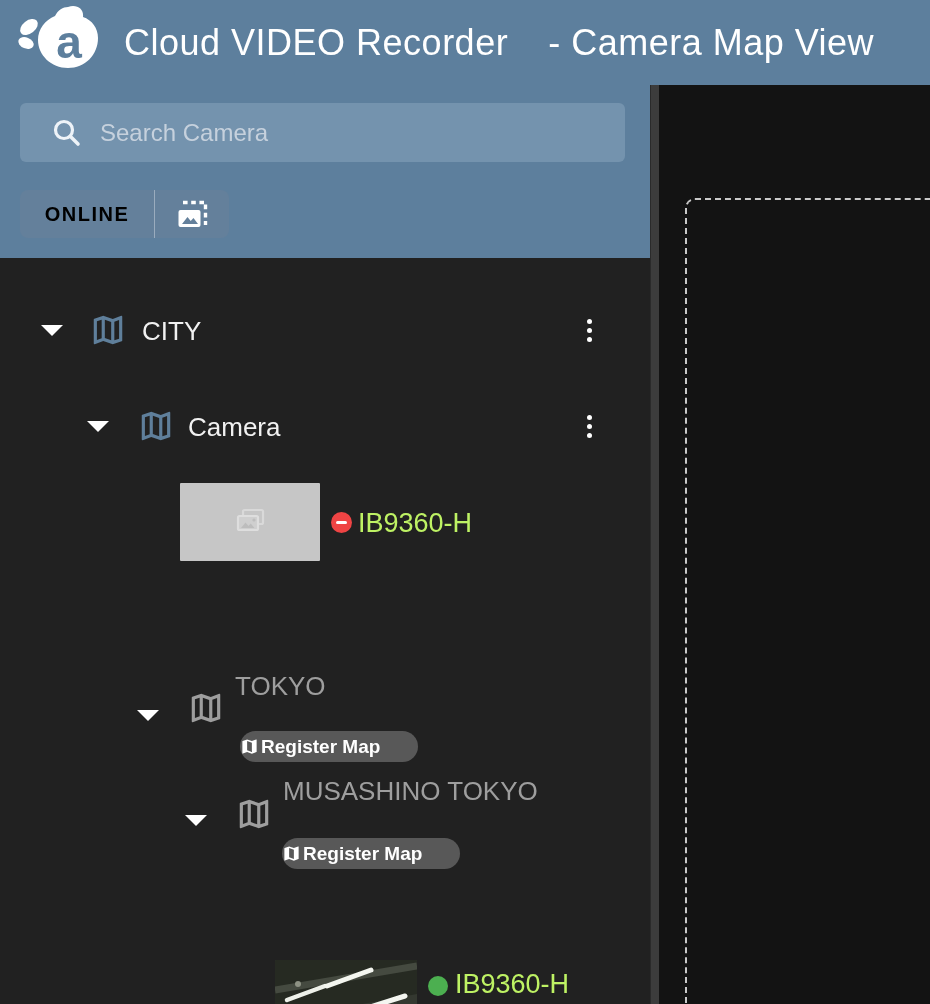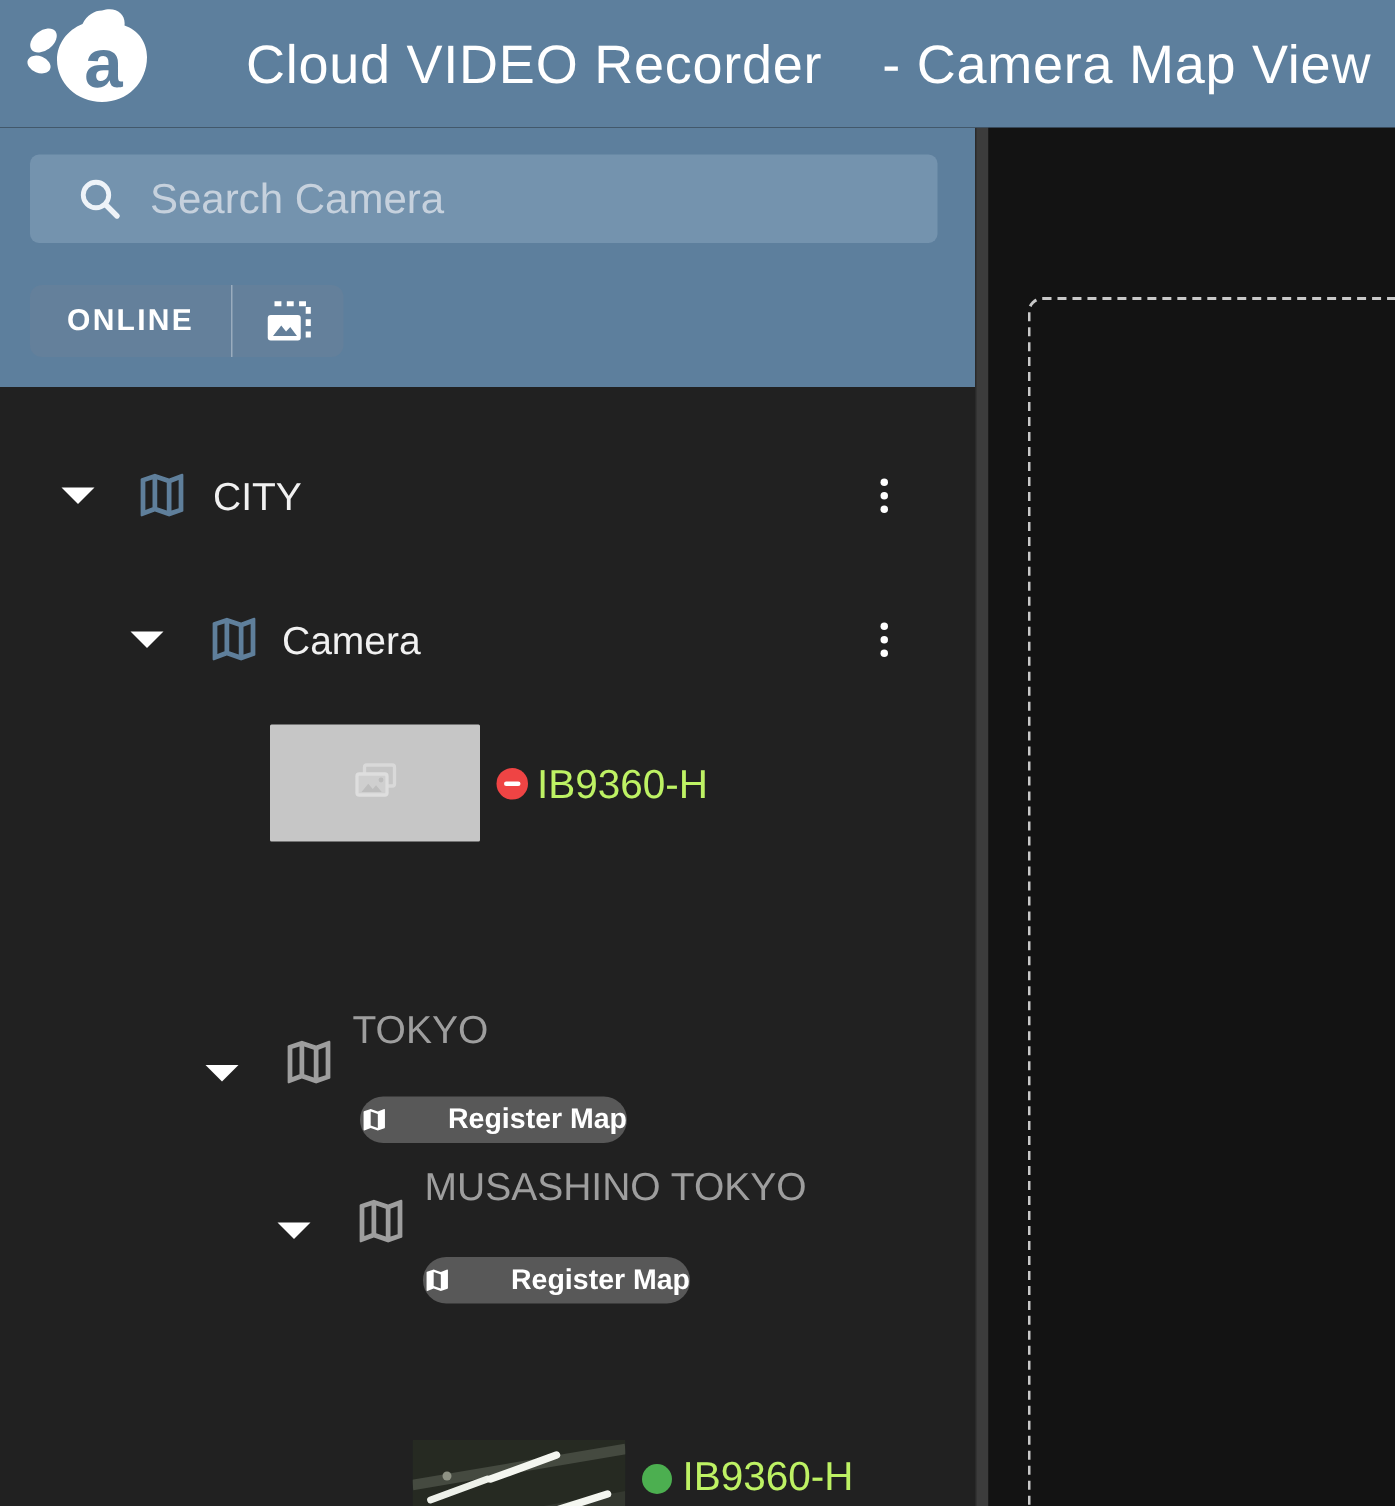--- a/index.html
+++ b/index.html
@@ -4,40 +4,40 @@
 <style>
   * { margin:0; padding:0; box-sizing:border-box; }
   html,body { width:930px; height:1004px; overflow:hidden; background:#131313;
               font-family:"Liberation Sans", sans-serif; }
   .page { position:relative; width:930px; height:1004px; }
 
   
   .header { position:absolute; left:0; top:0; width:930px; height:85px;
             background:#5d7f9d; display:flex; align-items:center; z-index:5; }
   .logo { position:absolute; left:16px; top:5px; width:90px; height:74px; }
-  .titles { position:absolute; left:124px; top:0; height:85px; display:flex; align-items:center;margin-left:40px; }
+  .titles { position:absolute; left:124px; top:0; height:85px; display:flex; align-items:center; }
   .app-title { color:#fff; font-size:36px; letter-spacing:.5px; }
   .app-subtitle { color:#fff; font-size:36px; margin-left:40px; letter-spacing:.5px; }
 
   
   .sidebar { position:absolute; left:0; top:85px; width:650px; height:919px;
              background:#212121; overflow:hidden; }
   .sidebar-top { position:absolute; left:0; top:0; width:650px; height:173px; background:#5d7f9d; }
   .search-box { position:absolute; left:20px; top:18px; width:605px; height:59px;
                 background:#7493ae; border-radius:6px; display:flex; align-items:center; }
   .search-box svg { margin-left:30px; flex:0 0 auto; }
   .search-input { flex:1; height:100%; background:transparent; border:none; outline:none;
-                  font-size:28px; color:#fff; padding-left:16px;
+                  font-size:24px; color:#fff; padding-left:16px;
                   font-family:"Liberation Sans", sans-serif; }
   .search-input::placeholder { color:#c6d1dd; }
 
   .filter-group { position:absolute; left:20px; top:105px; height:48px; display:flex;
                   background:#64809b; border-radius:8px; overflow:hidden; }
   .filter-online { width:135px; display:flex; align-items:center; justify-content:center;
-                   color:#ffffff; font-size:20px; font-weight:700; letter-spacing:1.5px;
+                   color:#000000; font-size:20px; font-weight:700; letter-spacing:1.5px;
                    border-right:1px solid rgba(255,255,255,.35); cursor:pointer; }
   .filter-image { width:74px; display:flex; align-items:center; justify-content:center; cursor:pointer; }
 
   
   .tree { position:absolute; left:0; top:173px; width:650px; height:746px; }
   .row { position:absolute; left:0; width:650px; }
   .caret { position:absolute; width:0; height:0;
            border-left:11px solid transparent; border-right:11px solid transparent;
            border-top:11px solid #fff; cursor:pointer; }
   .map-ic { position:absolute; width:38px; height:38px; }
@@ -53,21 +53,21 @@
   .badge { position:absolute; border-radius:50%; }
   .badge.offline { width:21px; height:21px; background:#ef4444; }
   .badge.offline::after { content:""; position:absolute; left:5px; top:9px; width:11px; height:3px;
                           border-radius:2px; background:#fff; }
   .badge.online { width:20px; height:20px; background:#4caf50; }
 
   .cam-name { position:absolute; font-size:27px; color:#bef264; white-space:nowrap; overflow:hidden; }
 
   .register-btn { position:absolute; height:31px; width:178px; background:#585858;
                   border:none; border-radius:16px; color:#fff; font-size:19px; font-weight:600;
-                  display:flex; align-items:center; justify-content:space-between; gap:2px;
+                  display:flex; align-items:center; justify-content:flex-start; gap:2px;
                   cursor:pointer; font-family:"Liberation Sans", sans-serif; }
 
   
   .scroll-strip { position:absolute; left:650px; top:85px; width:9px; height:919px;
                   background:#3c3c3c; border-left:1px solid #2a2a2a; cursor:pointer; }
   .map-pane { position:absolute; left:659px; top:85px; width:271px; height:919px;
               background:#131313; overflow:hidden; }
   .drop-zone { position:absolute; left:26px; top:113px; width:430px; height:1120px;
                border:2px dashed #c9c9c9; border-radius:10px; }
 </style>

